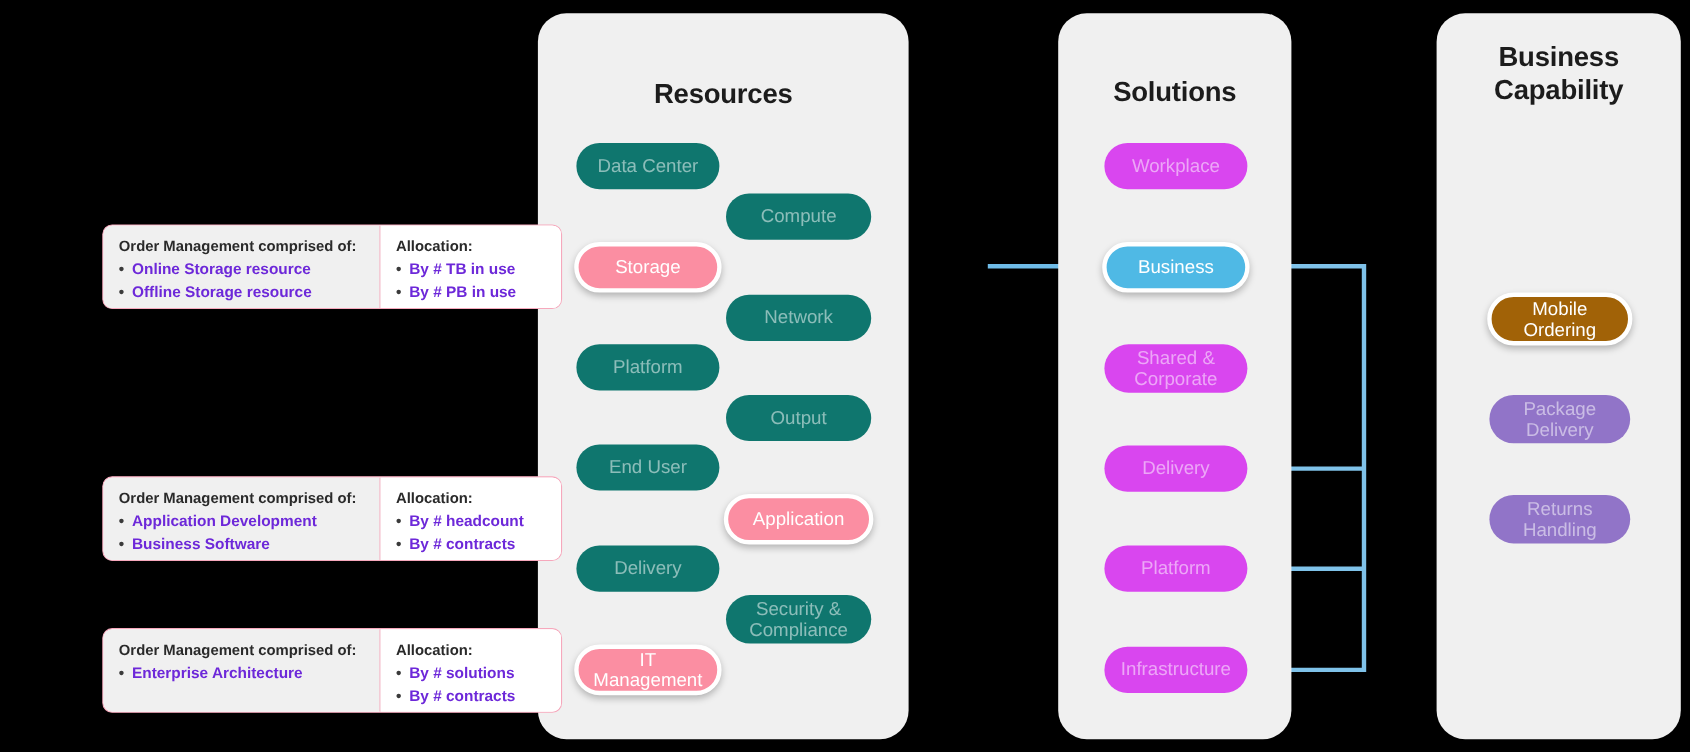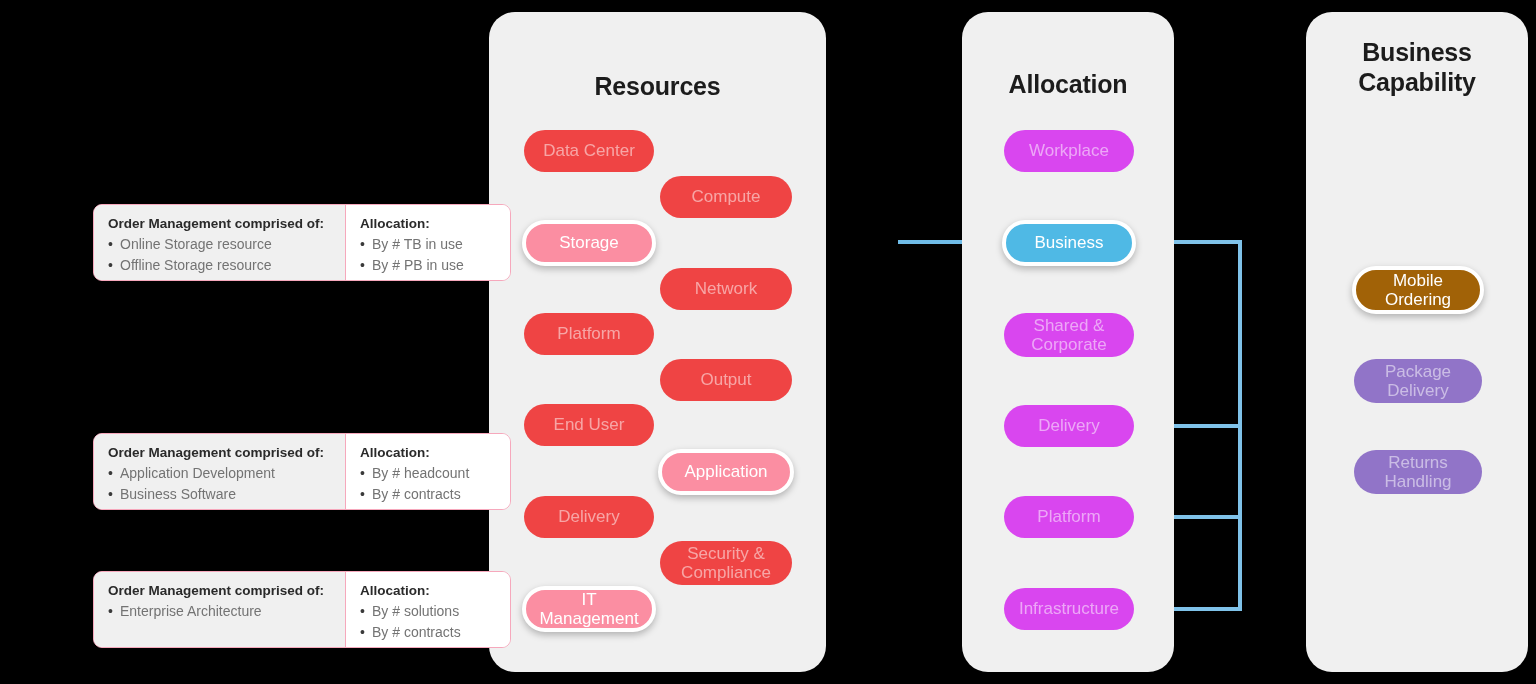--- a/index.html
+++ b/index.html
@@ -76,21 +76,21 @@
   }
   .pill.active {
     border: 4px solid #FFFFFF;
     box-shadow: 0 3px 7px rgba(0,0,0,0.26);
     color: #FFFFFF;
     z-index: 6;
   }
   .pill.res  { background: #FB8EA2; }
   .pill.sol  { background: #4FB9E5; }
   .pill.cap  { background: #a16207; }
-  .pill.res.dim  { background: #ef4444; }
+  .pill.res.dim  { background: #0f766e; }
   .pill.sol.dim  { background: #d946ef; }
   .pill.cap.dim  { background: #9174C8; }
 
   
   .callout {
     position: absolute;
     display: flex;
     border: 1.6px solid #F6A8BC;
     border-radius: 9px;
     background: #FFFFFF;
@@ -118,23 +118,24 @@
     margin-bottom: 3px;
     white-space: nowrap;
   }
   .callout ul {
     margin: 0;
     padding: 0;
     list-style: none;
   }
   .callout li {
     font-size: 14px;
-    color: #737373;
+    color: #6d28d9;
     line-height: 1.5;
     white-space: nowrap;
+    font-weight: bold;
   }
   .callout li::before {
     content: "\2022";
     display: inline-block;
     width: 12px;
     color: #3A3A3A;
   }
 </style>
 </head>
 <body>
@@ -212,21 +213,21 @@
 
   <div class="pill res active" style="left:658px; top:449px; width:136px; height:46px;">Application</div>
 
   <div class="pill res dim" style="left:524px; top:496px; width:130px; height:42px;">Delivery</div>
 
   <div class="pill res dim" style="left:660px; top:541px; width:132px; height:44px;">Security &amp; Compliance</div>
 
   <div class="pill res active" style="left:522px; top:586px; width:134px; height:46px;">IT Management</div>
 
   <div class="panel" id="panel-solutions">
-    <div class="panel-title">Allocation</div>
+    <div class="panel-title">Solutions</div>
   </div>
 
   <div class="pill sol dim" style="left:1004px; top:130px; width:130px; height:42px;">Workplace</div>
 
   <div class="pill sol active" style="left:1002px; top:220px; width:134px; height:46px;">Business</div>
 
   <div class="pill sol dim" style="left:1004px; top:313px; width:130px; height:44px;">Shared &amp; Corporate</div>
 
   <div class="pill sol dim" style="left:1004px; top:405px; width:130px; height:42px;">Delivery</div>
 

